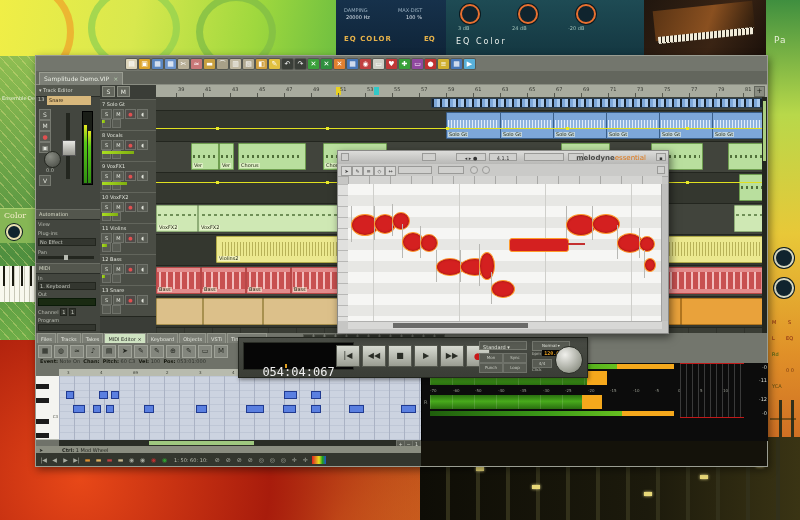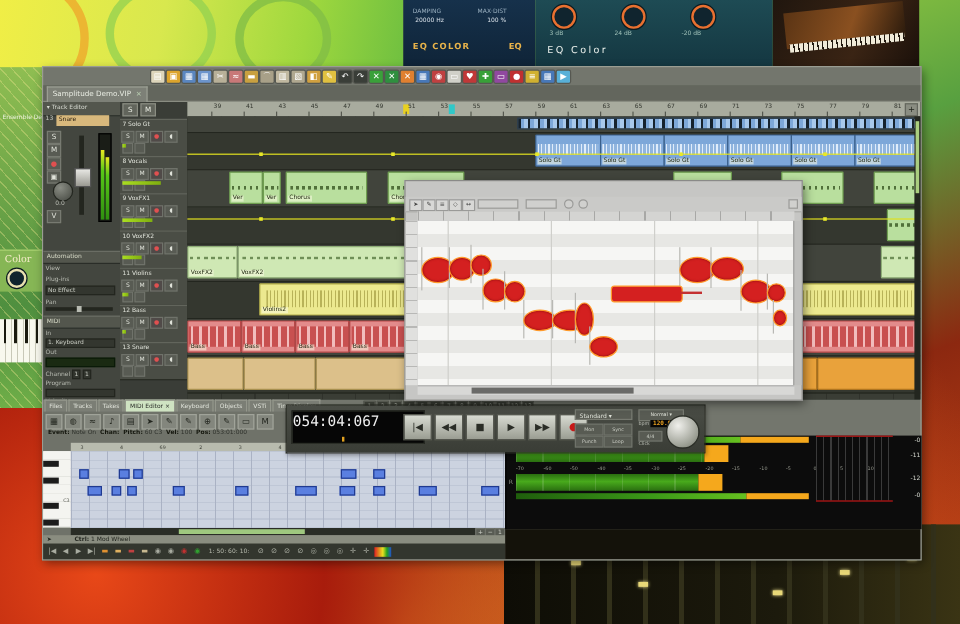--- a/index.html
+++ b/index.html
@@ -134,21 +134,21 @@
   .mbar.main{height:14px;background:
       repeating-linear-gradient(90deg,rgba(255,255,255,.12) 0 1px,rgba(0,0,0,0) 1px 22px),
       linear-gradient(#2a6e10,#48aa1c 45%,#2a6e10);}
   .mpeak{position:absolute;background:#f5a81c;}
   #mscale{position:absolute;left:8px;top:24px;width:312px;height:7px;}
   .mst{position:absolute;top:1px;font-size:4px;color:#9a9d92;}
   #mredzone{position:absolute;left:258px;top:0;width:64px;height:53px;border-top:1px solid #c01818;border-bottom:1px solid #c01818;background:repeating-linear-gradient(90deg,#3a3a3a 0 1px,rgba(0,0,0,0) 1px 6px);}
   .mread{position:absolute;left:325px;width:20px;font-size:5px;color:#d8dbd2;text-align:right;}
   
   #transport{position:absolute;left:202px;top:281px;width:348px;height:39px;background:linear-gradient(#4a4d46,#3a3d36);border:1px solid #23261f;box-shadow:1px 2px 4px rgba(0,0,0,.4);}
-  #lcd{position:absolute;left:4px;top:4px;width:111px;height:28px;background:#060606;border:1px solid #2a2d26;color:#f0f0f0;font-family:"DejaVu Sans Mono",monospace;font-size:12px;padding-top:1px;box-sizing:border-box;}
+  #lcd{position:absolute;left:4px;top:4px;width:111px;height:28px;background:#060606;border:1px solid #2a2d26;color:#f0f0f0;font-family:"DejaVu Sans Mono",monospace;font-size:12px;text-align:center;padding-top:22px;box-sizing:border-box;}
   #lcd-tick{position:absolute;left:46px;top:26px;width:2px;height:4px;background:#e0a020;}
   #tp-btns{position:absolute;left:97px;top:7px;display:flex;gap:2px;}
   .tpb{width:22px;height:20px;background:linear-gradient(#d8dbd2,#9a9d92);border:1px solid #55584f;font-size:8px;line-height:20px;text-align:center;color:#2a2d26;}
   .tpb.rec{color:#c81818;font-size:9px;}
   #tp-std{position:absolute;left:240px;top:3px;width:48px;height:9px;background:#585b53;border:1px solid #777a71;font-size:5px;color:#e0e3da;padding:2px 0 0 3px;box-sizing:border-box;}
   .tpsmall{position:absolute;width:22px;height:8px;background:#585b53;border:1px solid #6f726a;font-size:4px;color:#c8cbc2;text-align:center;line-height:8px;}
   #tp-normal{position:absolute;left:293px;top:3px;width:36px;height:8px;background:#585b53;border:1px solid #777a71;font-size:4px;color:#e0e3da;text-align:center;line-height:8px;}
   #tp-bpm{position:absolute;left:293px;top:13px;font-size:4px;color:#b8bbb2;}
   #tp-bpm b{background:#060606;color:#e8a020;padding:0 2px;font-family:"DejaVu Sans Mono",monospace;font-size:5px;}
   #tp-sig{position:absolute;left:293px;top:21px;width:18px;height:7px;background:#585b53;border:1px solid #6f726a;font-size:4px;color:#c8cbc2;text-align:center;line-height:7px;}
@@ -199,20 +199,33 @@
     <div class="knob" style="left:72px;top:4px;"></div>
     <div class="knob" style="left:130px;top:4px;"></div>
     <div class="abs txt" style="left:12px;top:26px;font-size:5px;color:#9fc0b8;">3 dB</div>
     <div class="abs txt" style="left:66px;top:26px;font-size:5px;color:#9fc0b8;">24 dB</div>
     <div class="abs txt" style="left:122px;top:26px;font-size:5px;color:#9fc0b8;">-20 dB</div>
     <div class="abs txt bgtxt8" style="left:10px;top:38px;color:#e8eeea;">EQ Color</div>
   </div>
   <div class="abs" id="bg-piano">
     <div class="abs" style="left:10px;top:6px;width:100px;height:30px;background:linear-gradient(115deg,#5a3414,#8a5020 55%,#2a1a0c);transform:rotate(-6deg);"></div>
     <div class="abs" style="left:14px;top:32px;width:96px;height:7px;background:repeating-linear-gradient(90deg,#f0ead8 0 3px,#20180f 3px 4px);transform:rotate(-6deg);"></div>
+  </div>
+  <div class="abs" id="bg-right">
+    <div class="abs txt" style="left:8px;top:36px;font-size:9px;color:#e8f0d8;letter-spacing:1px;">Pa</div>
+    <div class="knob" style="left:8px;top:248px;border-color:#d8d8c0;"></div>
+    <div class="knob" style="left:8px;top:278px;border-color:#d8d8c0;"></div>
+    <div class="abs txt bgtxt5" style="left:6px;top:320px;color:#7a1a10;">M</div>
+    <div class="abs txt bgtxt5" style="left:22px;top:320px;color:#7a1a10;">S</div>
+    <div class="abs txt bgtxt5" style="left:6px;top:336px;color:#7a1a10;">L</div>
+    <div class="abs txt bgtxt5" style="left:20px;top:336px;color:#7a1a10;">EQ</div>
+    <div class="abs txt bgtxt5" style="left:6px;top:352px;color:#2a5a10;">Rd</div>
+    <div class="abs txt bgtxt5" style="left:20px;top:368px;color:#7a3a10;">0 0</div>
+    <div class="abs txt bgtxt5" style="left:6px;top:384px;color:#5a4a10;">YCA</div>
+    <div class="abs" style="left:4px;top:400px;width:26px;height:115px;background:repeating-linear-gradient(rgba(0,0,0,0) 0 18px,rgba(40,40,10,.5) 18px 20px),repeating-linear-gradient(90deg,rgba(0,0,0,0) 0 9px,#32301a 9px 12px);"></div>
   </div>
   <div class="abs" id="bg-left">
     <div class="abs txt bgtxt5" style="left:2px;top:40px;color:#f0f4e0;">Ensemble Def</div>
   </div>
   <div class="abs" id="bg-delay">
     <div class="abs txt" style="left:4px;top:3px;font-size:8px;color:#f4ecc8;font-family:'DejaVu Serif',serif;">Color</div>
     <div class="knob" style="left:6px;top:15px;width:12px;height:12px;border-color:#e8e0b0;"></div>
   </div>
   <div class="abs" id="bg-minikeys"></div>
   <div class="abs" id="bg-minikeys-black"></div>
@@ -659,20 +672,30 @@
       <div class="tpsmall" style="left:264px;top:25px;">Loop</div>
       <div id="tp-normal"><span>Normal</span> ▾</div>
       <div id="tp-bpm" class="txt"><span>bpm</span> <b>120.0</b></div>
       <div id="tp-sig">4/4</div>
       <div id="tp-click" class="txt">Click</div>
       <div id="tp-knob"></div>
     </div>
   </div>
 
   <div class="abs" id="melo">
+    <div id="melo-title">
+      <div class="mt-pill" style="left:3px;width:8px;"></div>
+      <div class="mt-pill" style="left:84px;width:14px;"></div>
+      <div class="mt-pill" style="left:118px;width:30px;">◂ ▸ ●</div>
+      <div class="mt-pill" style="left:151px;width:28px;">4.1.1</div>
+      <div class="mt-pill" style="left:186px;width:40px;"></div>
+      <div class="mt-pill" style="left:230px;width:16px;"></div>
+      <div id="melo-logo"><span id="melo-logo-main" style="color:#4a4a48;font-weight:bold;">melodyne</span><span>essential</span></div>
+      <div class="mt-pill" style="right:2px;width:10px;">▪</div>
+    </div>
     <div id="melo-toolbar">
       <div class="mt-pill" style="left:60px;top:2px;width:34px;"></div>
       <div class="mt-pill" style="left:100px;top:2px;width:26px;"></div>
       <div class="mt-pill" style="left:132px;top:2px;width:8px;border-radius:50%;"></div>
       <div class="mt-pill" style="left:144px;top:2px;width:8px;border-radius:50%;"></div>
       <div class="mt-pill" style="right:3px;top:2px;width:8px;"></div>
     <div class="melo-tool" style="left: 3px;">➤</div>
         <div class="melo-tool" style="left: 14px;">✎</div>
         <div class="melo-tool" style="left: 25px;">≡</div>
         <div class="melo-tool" style="left: 36px;">◇</div>

